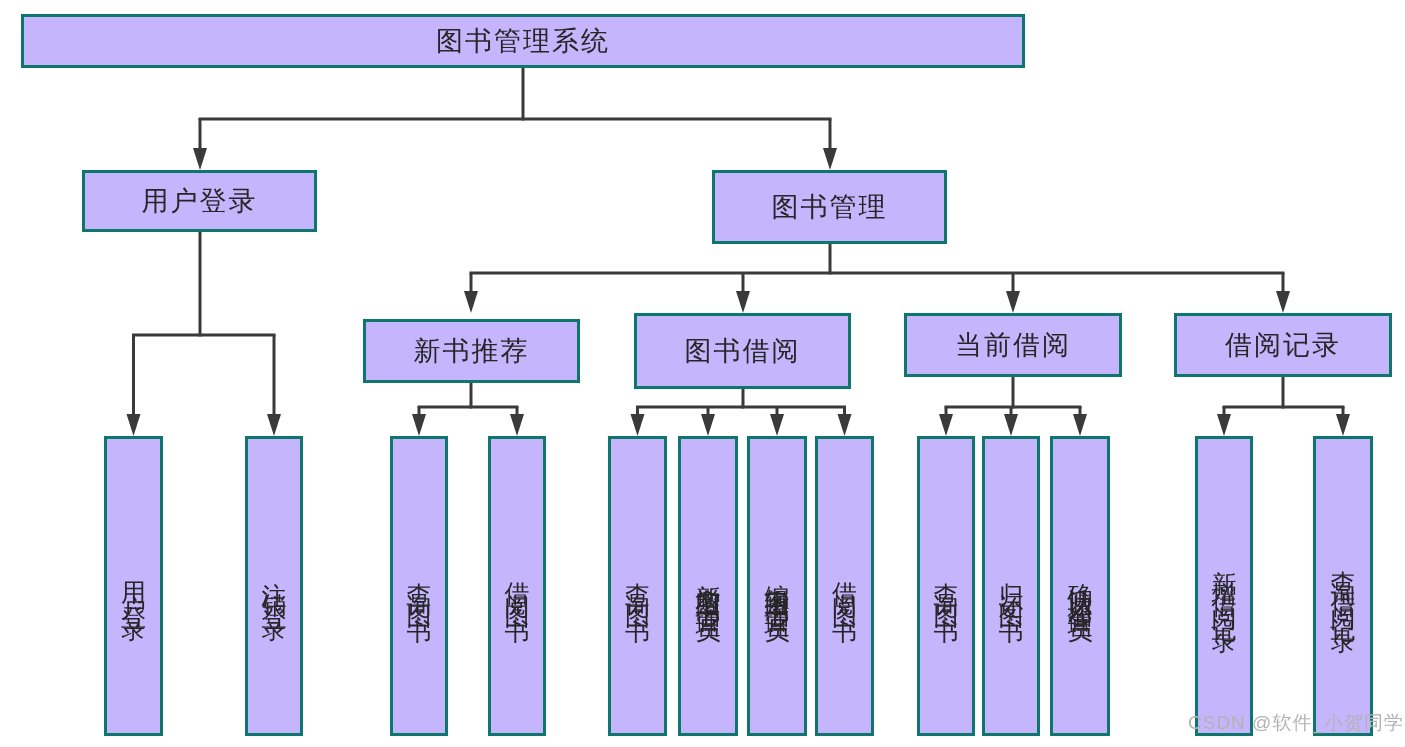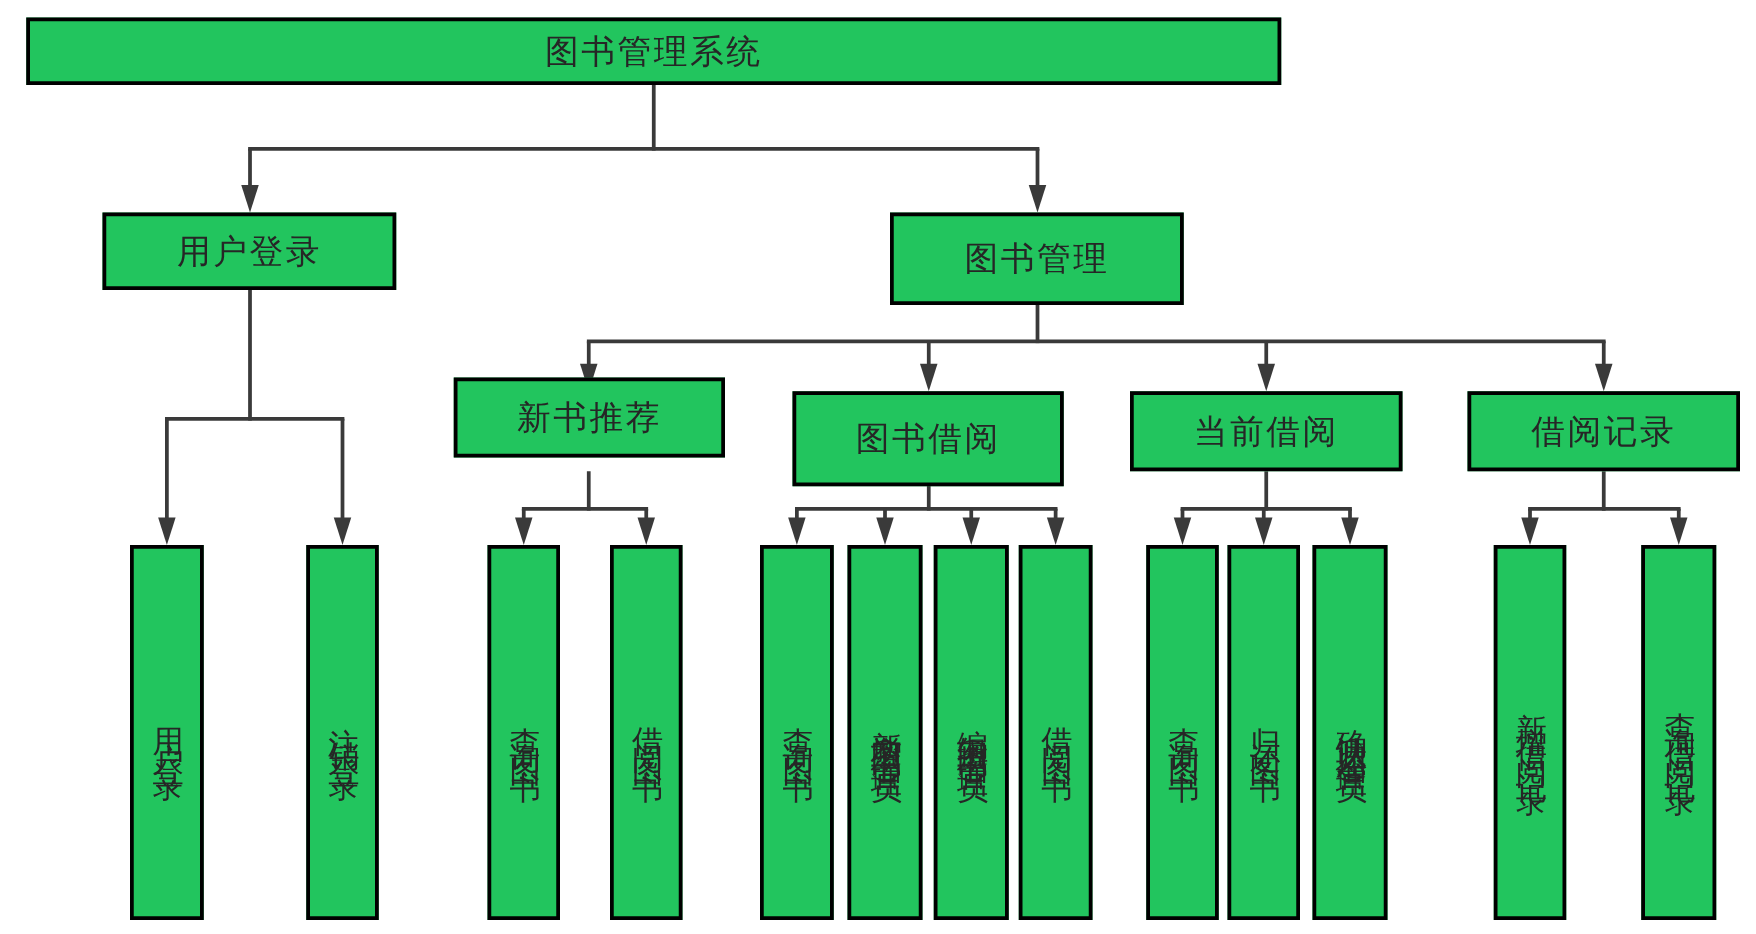--- a/index.html
+++ b/index.html
@@ -12,22 +12,22 @@
     overflow: hidden;
   }
   .connectors {
     position: absolute;
     left: 0; top: 0;
     pointer-events: none;
   }
   .node {
     position: absolute;
     box-sizing: border-box;
-    border: 3px solid #000000;
-    background: #22c55e;
+    border: 3px solid #0f766e;
+    background: #c4b5fd;
     display: flex;
     align-items: center;
     justify-content: center;
     color: #262626;
   }
   .node.h {
     font-size: 27px;
     letter-spacing: 2px;
     white-space: nowrap;
   }
@@ -128,21 +128,21 @@
     <span>图书管理系统</span>
   </div>
 
   <div class="node h" style="left:82px;top:170px;width:235px;height:62px">
     <span>用户登录</span>
   </div>
   <div class="node h" style="left:712px;top:170px;width:235px;height:74px">
     <span>图书管理</span>
   </div>
 
-  <div class="node h" style="left:363px;top:302px;width:217px;height:64px">
+  <div class="node h" style="left:363px;top:319px;width:217px;height:64px">
     <span>新书推荐</span>
   </div>
   <div class="node h" style="left:634px;top:313px;width:217px;height:76px">
     <span>图书借阅</span>
   </div>
   <div class="node h" style="left:1174px;top:313px;width:218px;height:64px">
     <span>借阅记录</span>
   </div>
   <div class="node h" style="left:904px;top:313px;width:218px;height:64px">
     <span>当前借阅</span>
@@ -185,14 +185,15 @@
     <span>确认归还（管理员）</span>
   </div>
 
   <div class="node v" style="left:1195px;top:436px;width:58px;height:300px">
     <span>新增借阅记录</span>
   </div>
   <div class="node v" style="left:1313px;top:436px;width:60px;height:300px">
     <span>查询借阅记录</span>
   </div>
 
+  <div class="watermark">CSDN @软件_小贺同学</div>
 
 </div>
 
 </body></html>

